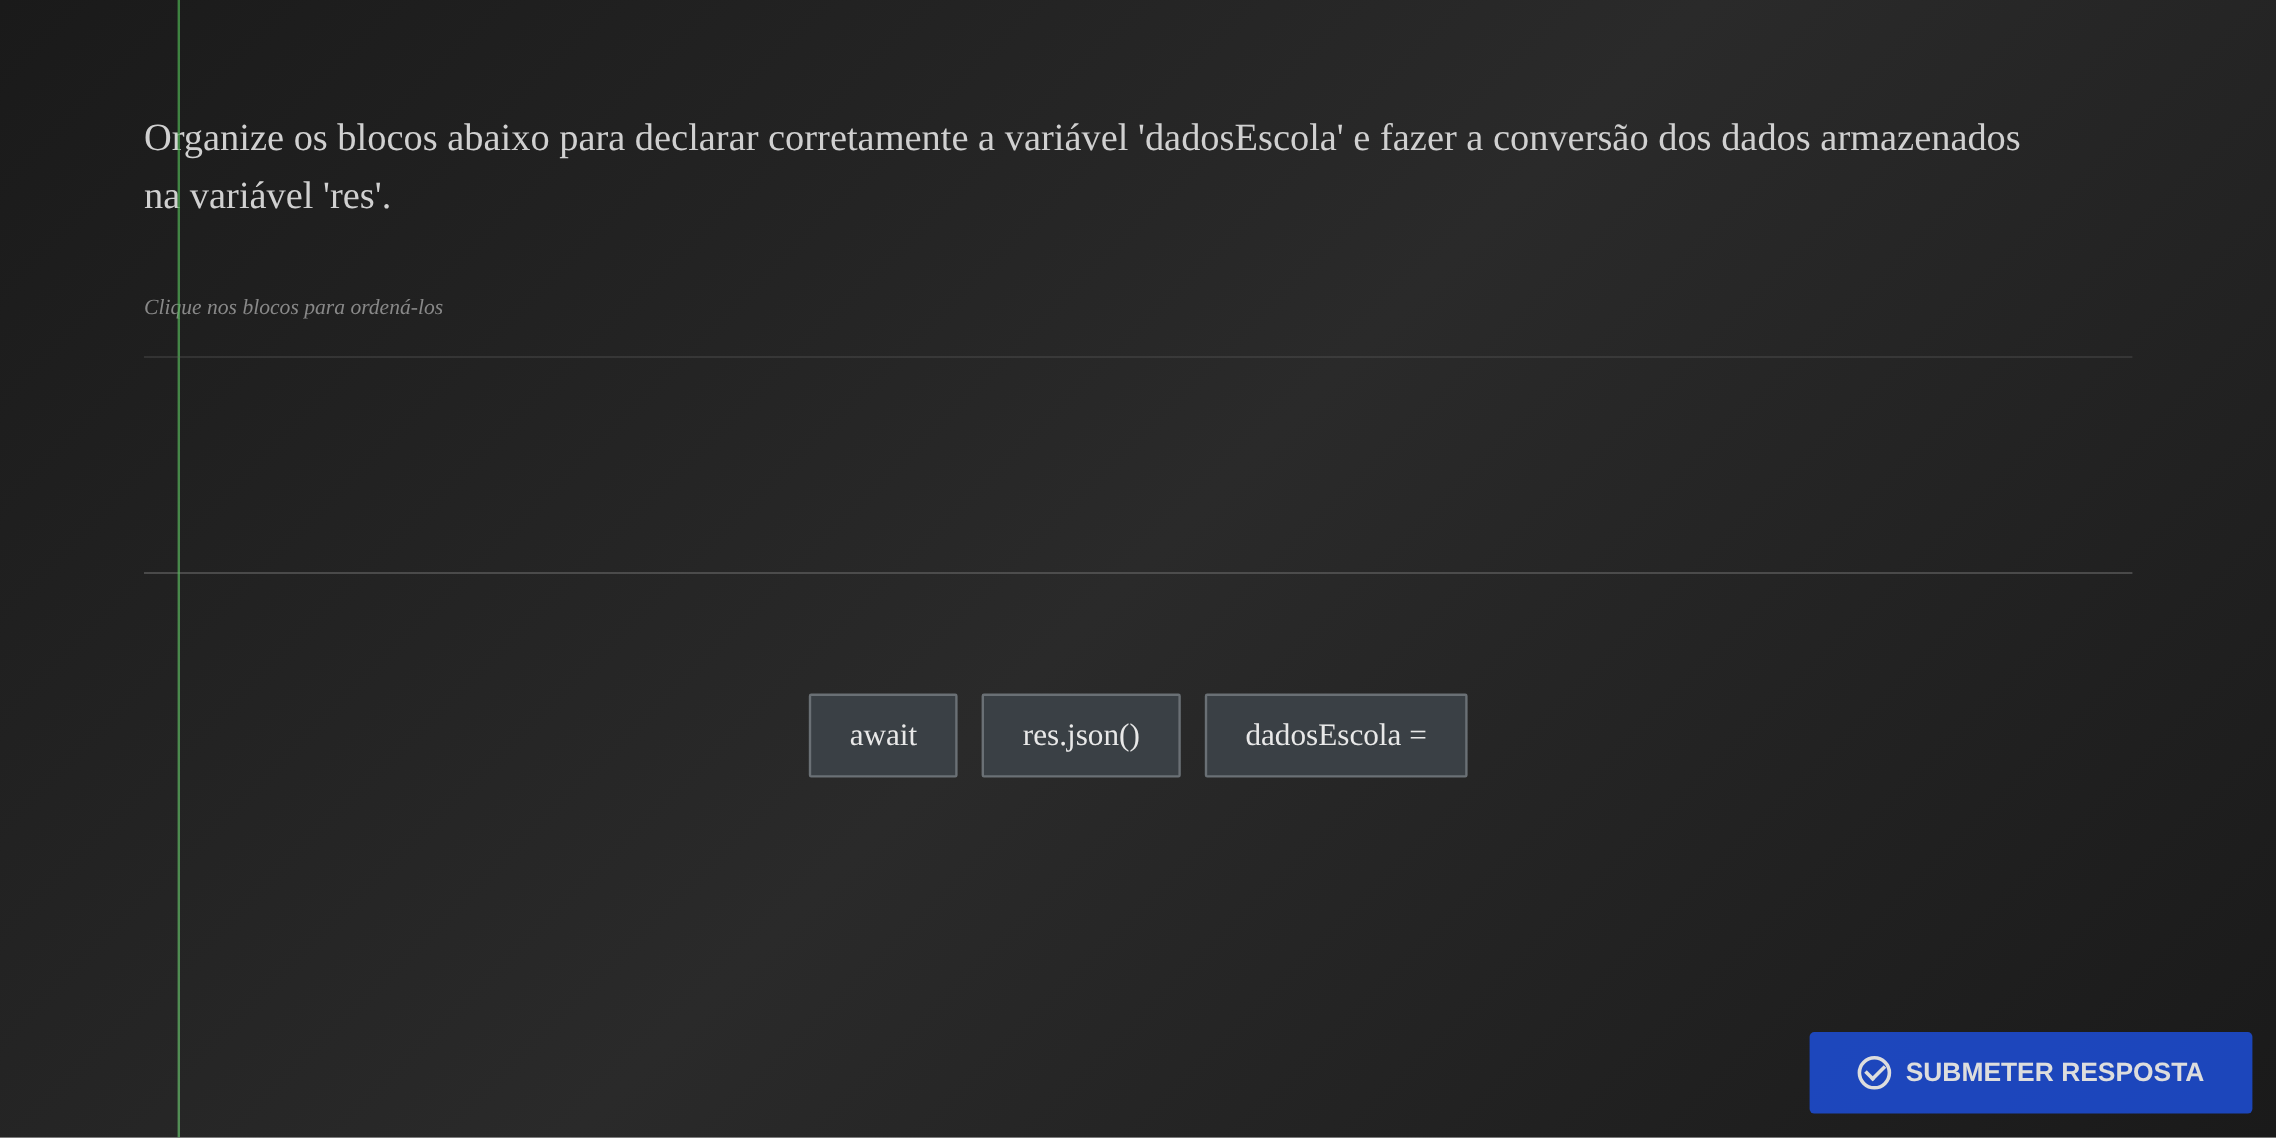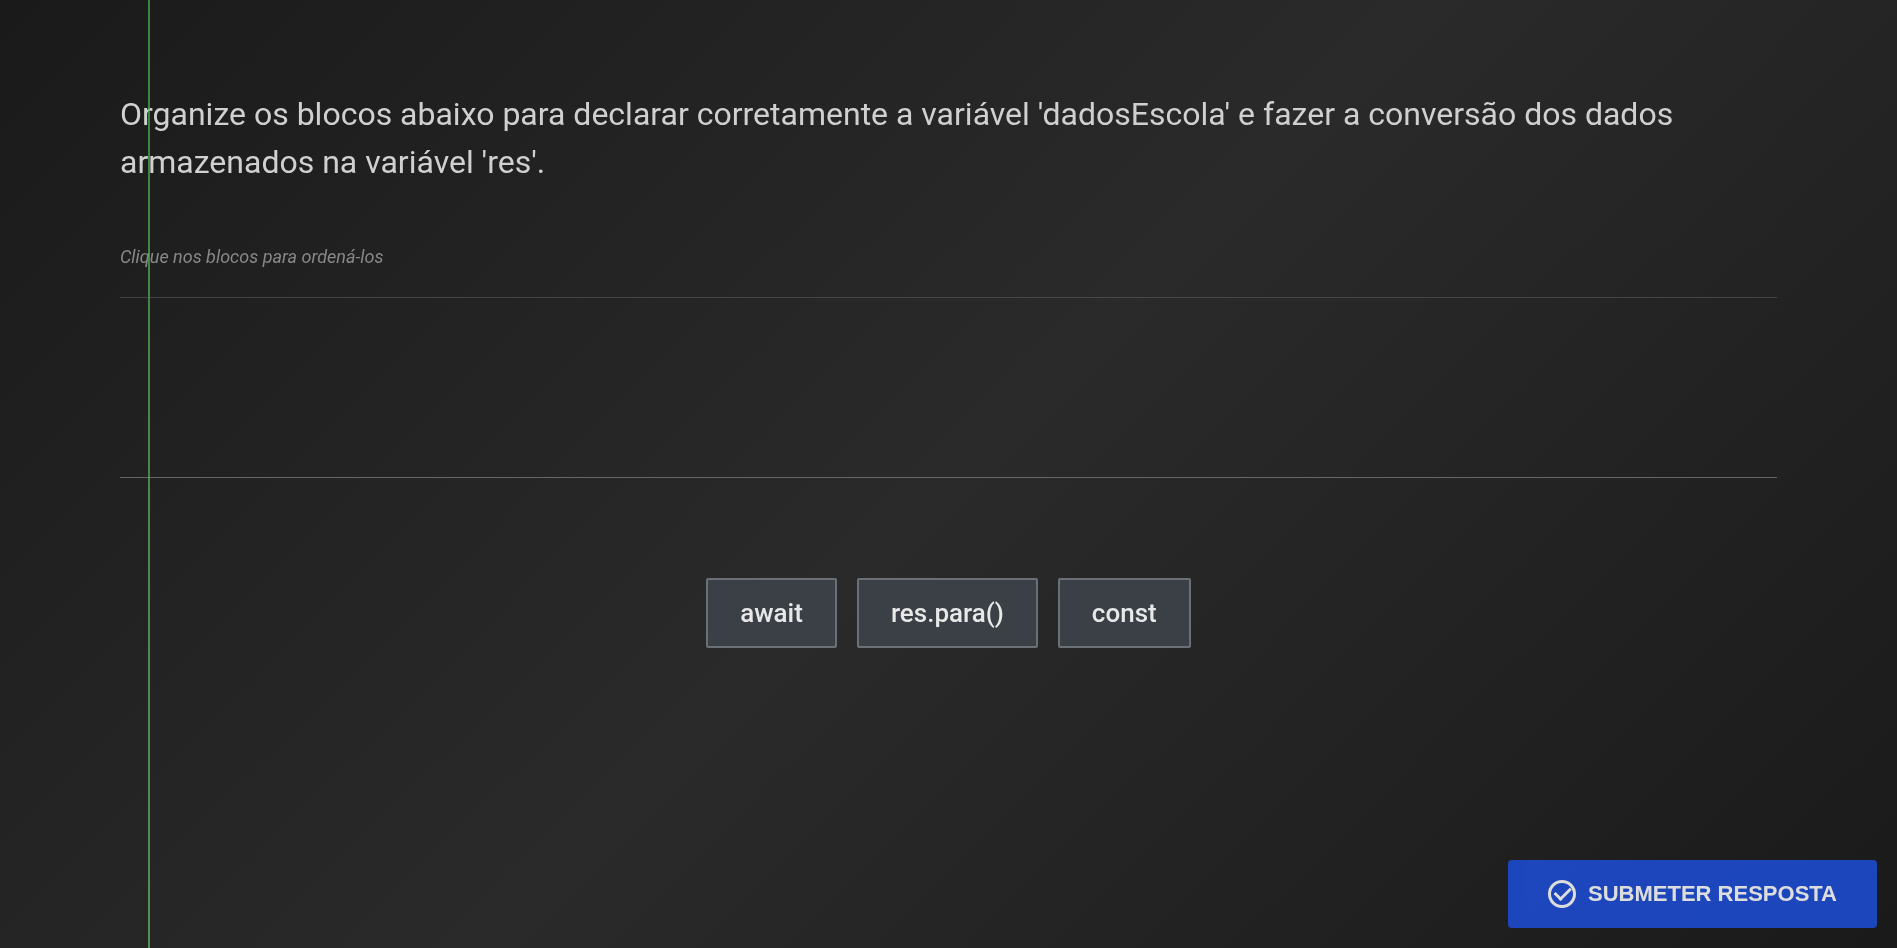--- a/index.html
+++ b/index.html
@@ -20,20 +20,21 @@
       position: absolute;
       left: 148px;
       top: 0;
       width: 2px;
       height: 100%;
       background: linear-gradient(to bottom, #4caf50, #66bb6a);
       opacity: 0.7;
     }
     .content {
       padding: 90px 120px 0 120px;
+      font-family: Liberation Serif, serif;
     }
     .question-text {
       font-size: 32px;
       line-height: 1.5;
       color: #d0d0d0;
       font-weight: 400;
       margin-bottom: 60px;
       max-width: 1600px;
     }
     .hint-text {
@@ -118,21 +119,21 @@
   <p class="question-text">Organize os blocos abaixo para declarar corretamente a variável 'dadosEscola' e fazer a conversão dos dados armazenados na variável 'res'.</p>
 
   <p class="hint-text">Clique nos blocos para ordená-los</p>
 
   <hr class="divider">
 
   <div class="answer-zone"></div>
 
   <div class="blocks-container">
     <button class="code-block">await</button>
-    <button class="code-block">res.para()</button>
-    <button class="code-block">const</button>
+    <button class="code-block">res.json()</button>
+    <button class="code-block">dadosEscola =</button>
   </div>
 </div>
 
 <button class="submit-button">
   <span class="check-icon"></span>
   <span>SUBMETER RESPOSTA</span>
 </button>
 
 </body></html>

